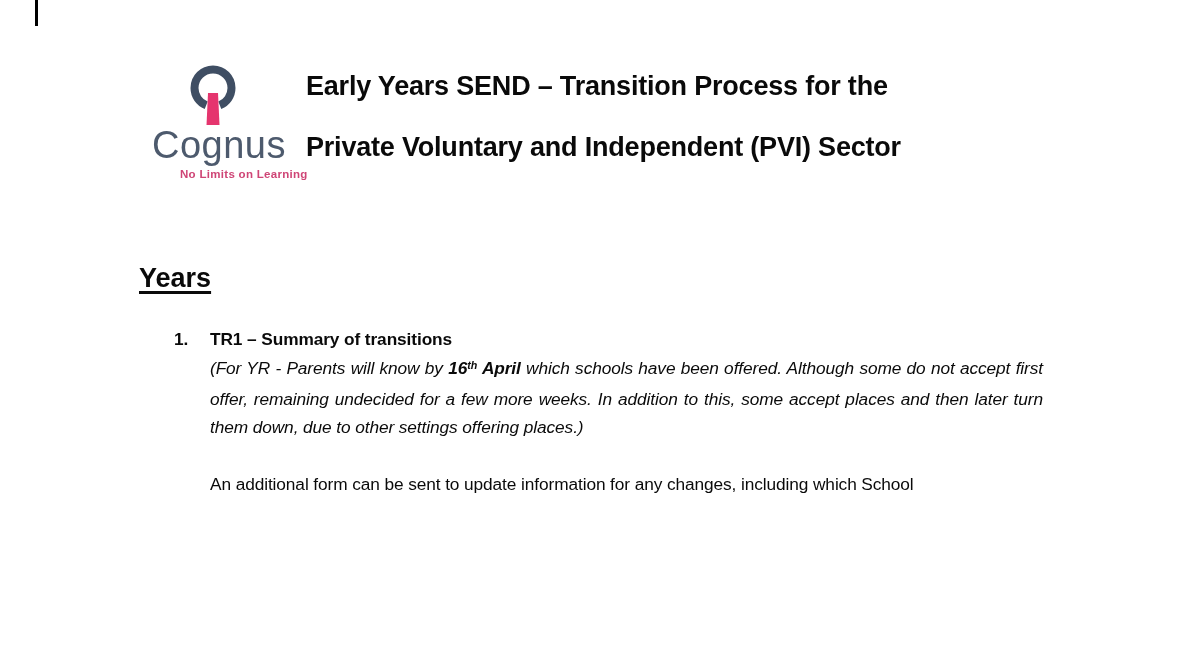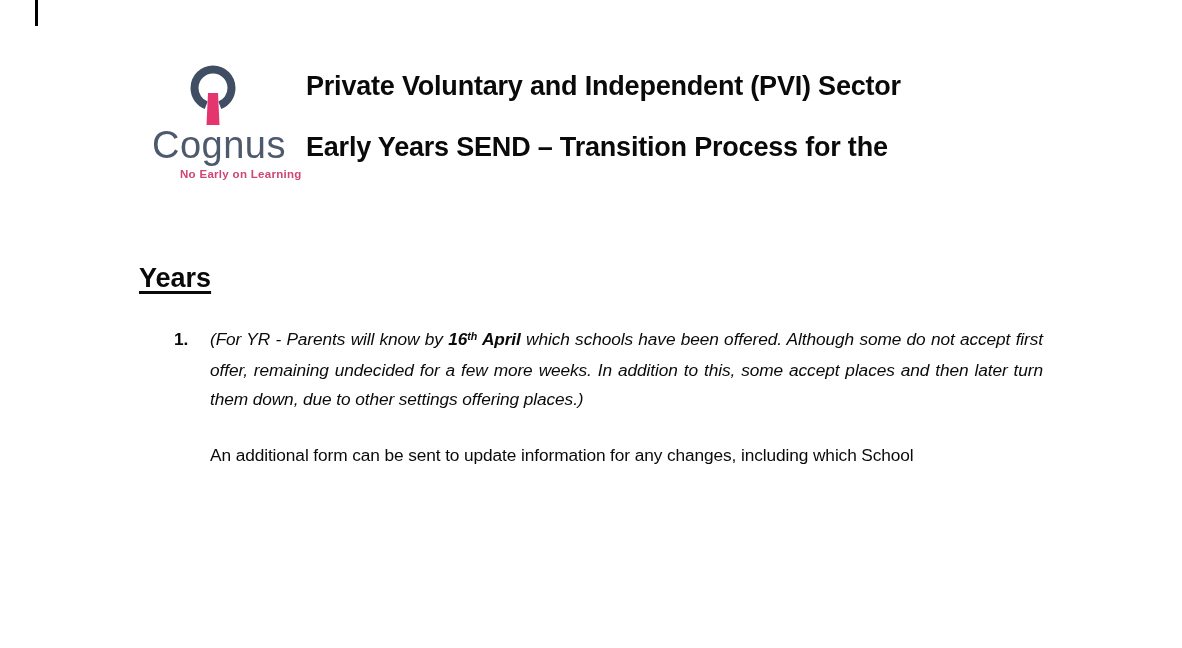--- a/index.html
+++ b/index.html
@@ -35,29 +35,30 @@
 <body>
 
 <div class="caret"></div>
 
 <div class="logo">
   <svg class="logo-mark" viewBox="0 0 46 64" xmlns="http://www.w3.org/2000/svg">
     <circle cx="23" cy="25" r="18.5" fill="none" stroke="#3f4e63" stroke-width="8" pathLength="100" stroke-dasharray="19 12 69"></circle>
     <path d="M18,30 L28,30 L29.5,62 L16.5,62 Z" fill="#e5356e"></path>
   </svg>
   <div class="logo-name">Cognus</div>
-  <div class="logo-tagline">No Early on Learning</div>
+  <div class="logo-tagline">No Limits on Learning</div>
 </div>
 
 <div class="title">
+  <div class="title-line">Early Years SEND – Transition Process for the</div>
   <div class="title-line">Private Voluntary and Independent (PVI) Sector</div>
-  <div class="title-line">Early Years SEND – Transition Process for the</div>
 </div>
 
 <div class="section-heading">Years</div>
 
 <div class="content">
   <div class="step-heading">
     <span class="step-num">1.</span>
+    <span>TR1 – Summary of transitions</span>
   </div>
   <div class="para"><span style="font-style: italic;">(For YR - Parents will know by </span><span style="font-weight: 700; font-style: italic;"><span>16</span><span class="sup">th</span><span> April</span></span><span style="font-style: italic;"> which schools have been offered. Although some do not accept first offer, remaining undecided for a few more weeks. In addition to this, some accept places and then later turn them down, due to other settings offering places.)</span></div>
   <div class="para para-partial"><span>An additional form can be sent to update information for any changes, including which School</span></div>
 </div>
 
 </body></html>

